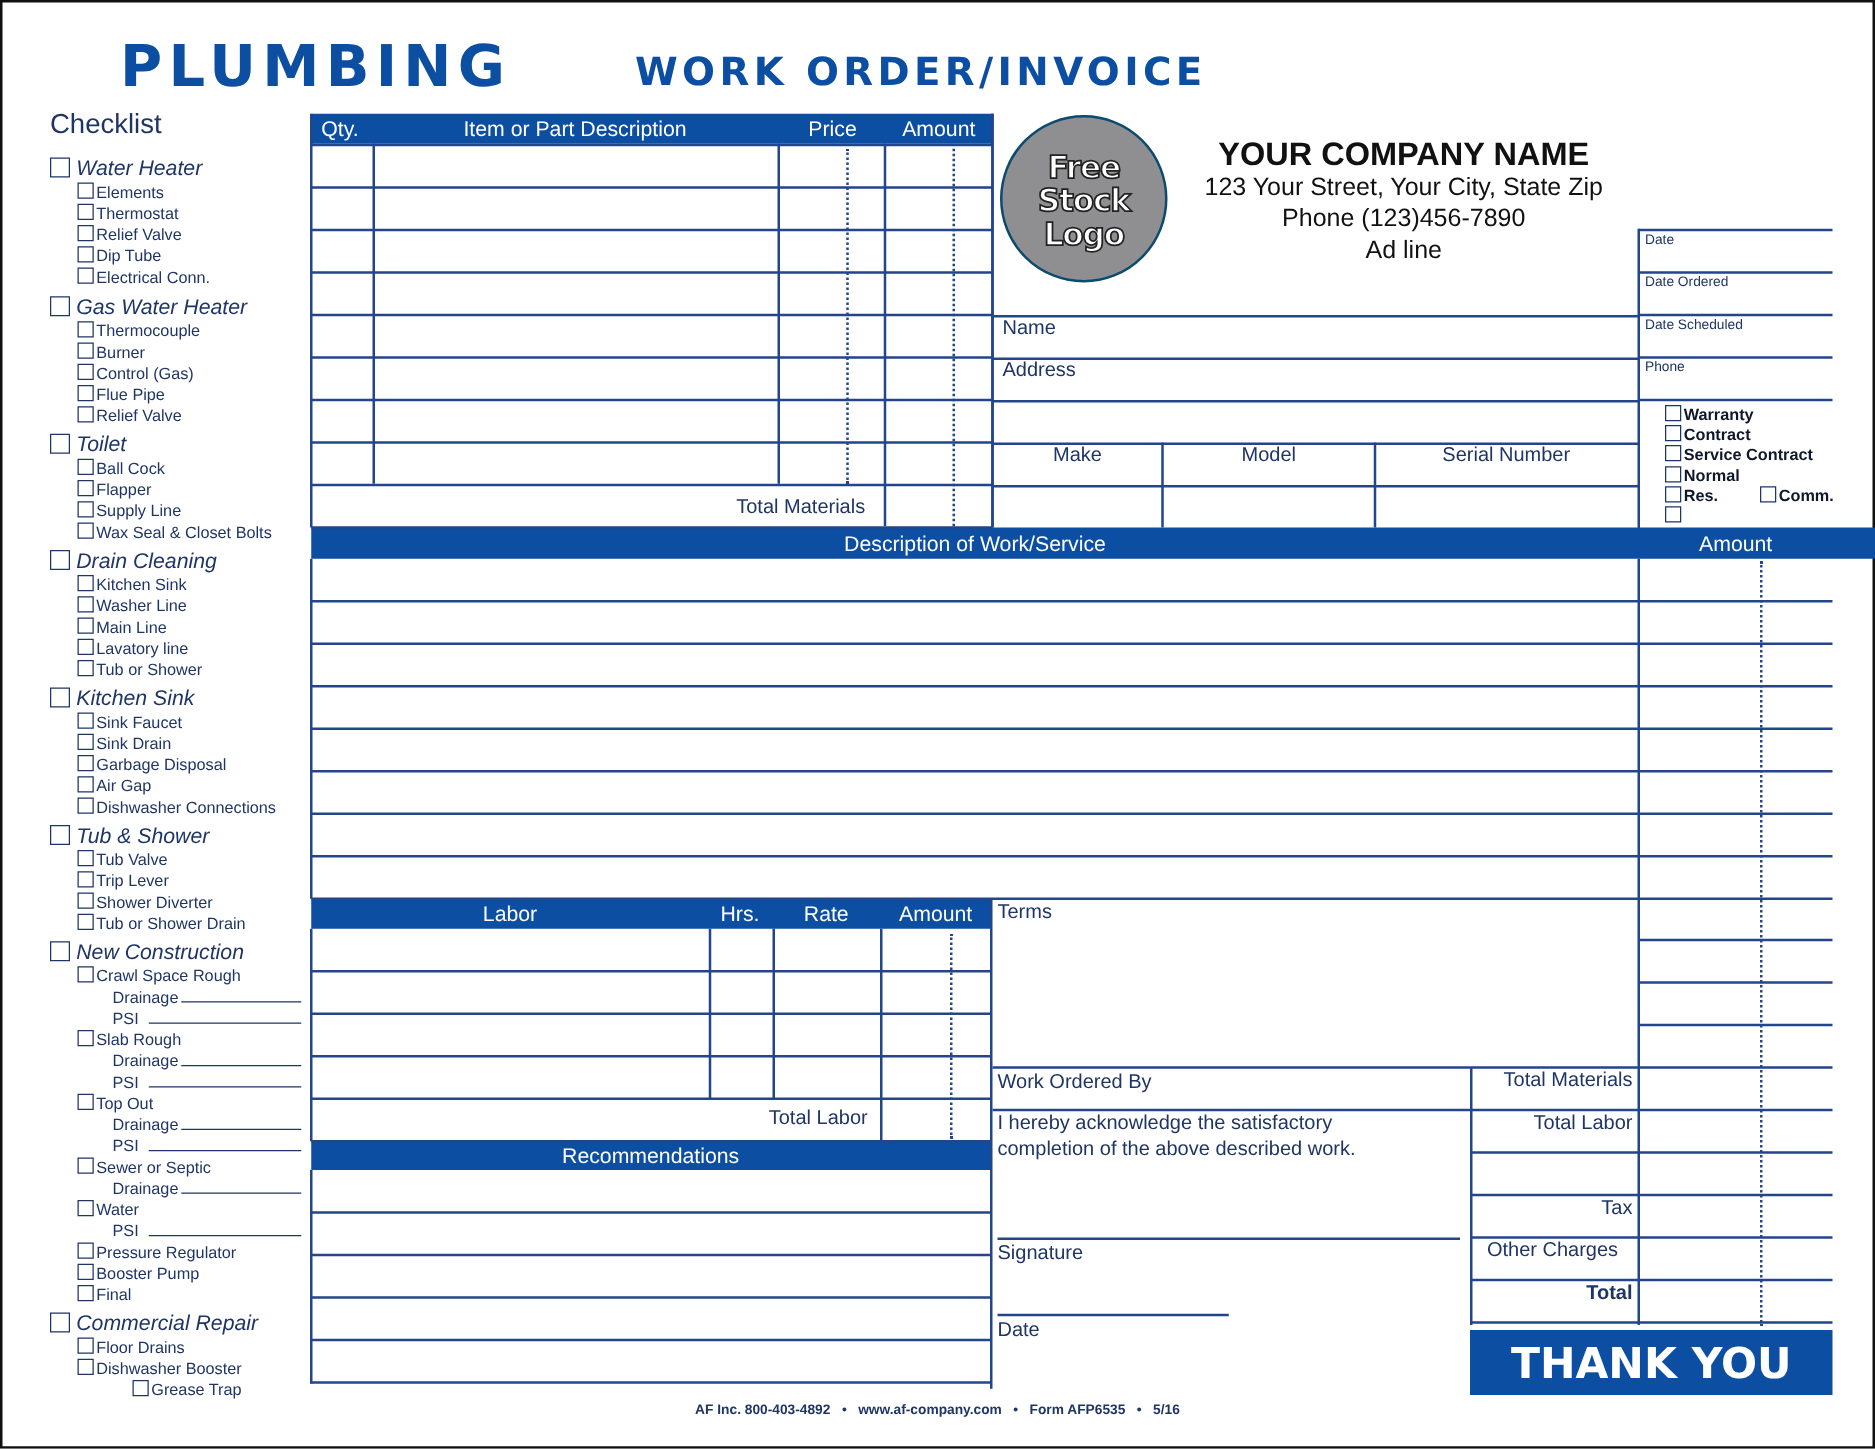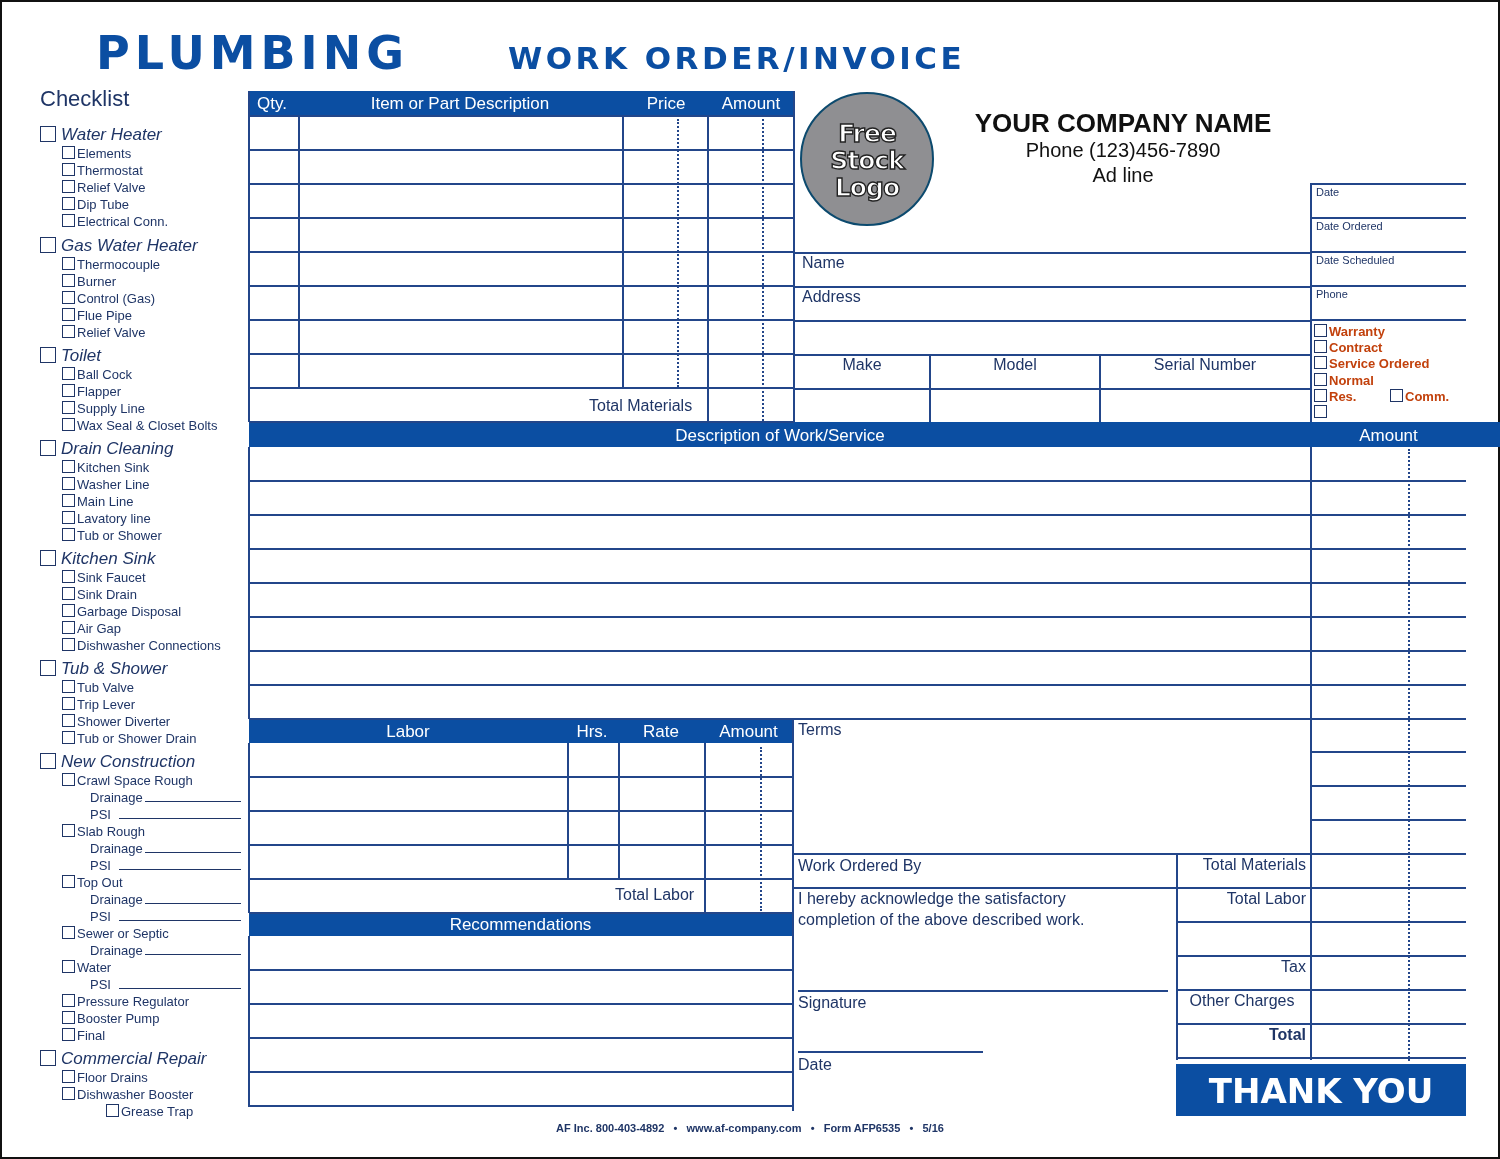--- a/index.html
+++ b/index.html
@@ -16,21 +16,21 @@
   .cbL{display:inline-block;width:14px;height:14px;border:1.6px solid #1f3566;vertical-align:-2px;margin-right:5px;background:#fff;}
   .grp{font-size:17px;line-height:20px;white-space:nowrap;font-style:italic;}
   .sub{font-size:13px;line-height:17px;white-space:nowrap;}
   .fill{display:inline-block;border-bottom:1.5px solid #1f3566;height:12px;vertical-align:0;}
   .hdr{background:#0b4ea2;color:#fff;font-size:17px;}
   .hl{position:absolute;height:2px;background:#23468a;}
   .vl{position:absolute;width:2px;background:#23468a;}
   .dot{position:absolute;width:0;border-left:2px dotted #23468a;}
   .lbl{position:absolute;font-size:16px;color:#1f3566;white-space:nowrap;}
   .small{position:absolute;font-size:11px;color:#1f3566;white-space:nowrap;}
-  .opt{position:absolute;font-size:13px;font-weight:bold;color:#c2410c;white-space:nowrap;}
+  .opt{position:absolute;font-size:13px;font-weight:bold;color:#0f172a;white-space:nowrap;margin-left:18px;}
   .logo{left:800px;top:92px;width:134px;height:134px;border-radius:50%;background:#8f8f92;border:2px solid #0c4a6e;}
   .logo-text{position:absolute;left:0;right:0;top:26px;text-align:center;color:#fff;font-weight:bold;font-size:25px;
              line-height:27px;-webkit-text-stroke:1.4px #222;font-family:"DejaVu Sans",sans-serif;letter-spacing:-1px;}
   .company{left:940px;top:108px;width:366px;text-align:center;color:#111;}
   .thank{left:1176px;top:1064px;width:290px;height:52px;background:#0b4ea2;color:#fff;font-weight:bold;font-size:34px;
          text-align:center;line-height:54px;font-family:"DejaVu Sans",sans-serif;}
   .footer{left:500px;top:1122px;width:500px;text-align:center;font-size:11px;font-weight:bold;color:#1f3566;}
 </style>
 </head>
 <body>
@@ -56,20 +56,21 @@
 <div class="abs logo">
   <div class="logo-text">
     <div>Free</div>
     <div>Stock</div>
     <div>Logo</div>
   </div>
 </div>
 
 <div class="abs company">
   <div style="font-size:26px;font-weight:bold;line-height:30px;">YOUR COMPANY NAME</div>
+  <div style="font-size:20px;line-height:25px;">123 Your Street, Your City, State  Zip</div>
   <div style="font-size:20px;line-height:25px;">Phone (123)456-7890</div>
   <div style="font-size:20px;line-height:25px;">Ad line</div>
 </div>
 
 <div class="hl" style="left:1311px;top:183px;width:155px;"></div>
 <div class="vl" style="left:1310px;top:183px;height:240px;"></div>
 <div class="small" style="left:1316px;top:186px;">Date</div>
 <div class="abs" style="left:1312px;top:185px;width:154px;height:32px;"></div>
 <div class="hl" style="left:1311px;top:217px;width:155px;"></div>
 <div class="small" style="left:1316px;top:220px;">Date Ordered</div>
@@ -77,21 +78,21 @@
 <div class="hl" style="left:1311px;top:251px;width:155px;"></div>
 <div class="small" style="left:1316px;top:254px;">Date Scheduled</div>
 <div class="abs" style="left:1312px;top:253px;width:154px;height:32px;"></div>
 <div class="hl" style="left:1311px;top:285px;width:155px;"></div>
 <div class="small" style="left:1316px;top:288px;">Phone</div>
 <div class="abs" style="left:1312px;top:287px;width:154px;height:32px;"></div>
 <div class="hl" style="left:1311px;top:319px;width:155px;"></div>
 
 <div class="opt" style="left:1314px;top:324px;"><span class="cb"></span><span>Warranty</span></div>
 <div class="opt" style="left:1314px;top:340px;"><span class="cb"></span><span>Contract</span></div>
-<div class="opt" style="left:1314px;top:356px;"><span class="cb"></span><span>Service Ordered</span></div>
+<div class="opt" style="left:1314px;top:356px;"><span class="cb"></span><span>Service Contract</span></div>
 <div class="opt" style="left:1314px;top:373px;"><span class="cb"></span><span>Normal</span></div>
 <div class="opt" style="left:1314px;top:389px;"><span class="cb"></span><span>Res.</span></div>
 <div class="opt" style="left:1390px;top:389px;"><span class="cb"></span><span>Comm.</span></div>
 <div class="opt" style="left:1314px;top:405px;"><span class="cb"></span></div>
 
 <div class="vl" style="left:793px;top:91px;height:331px;"></div>
 <div class="hl" style="left:794px;top:252px;width:517px;"></div>
 <div class="lbl" style="left:802px;top:254px;">Name</div>
 <div class="abs" style="left:860px;top:254px;width:448px;height:32px;"></div>
 <div class="hl" style="left:794px;top:286px;width:517px;"></div>

